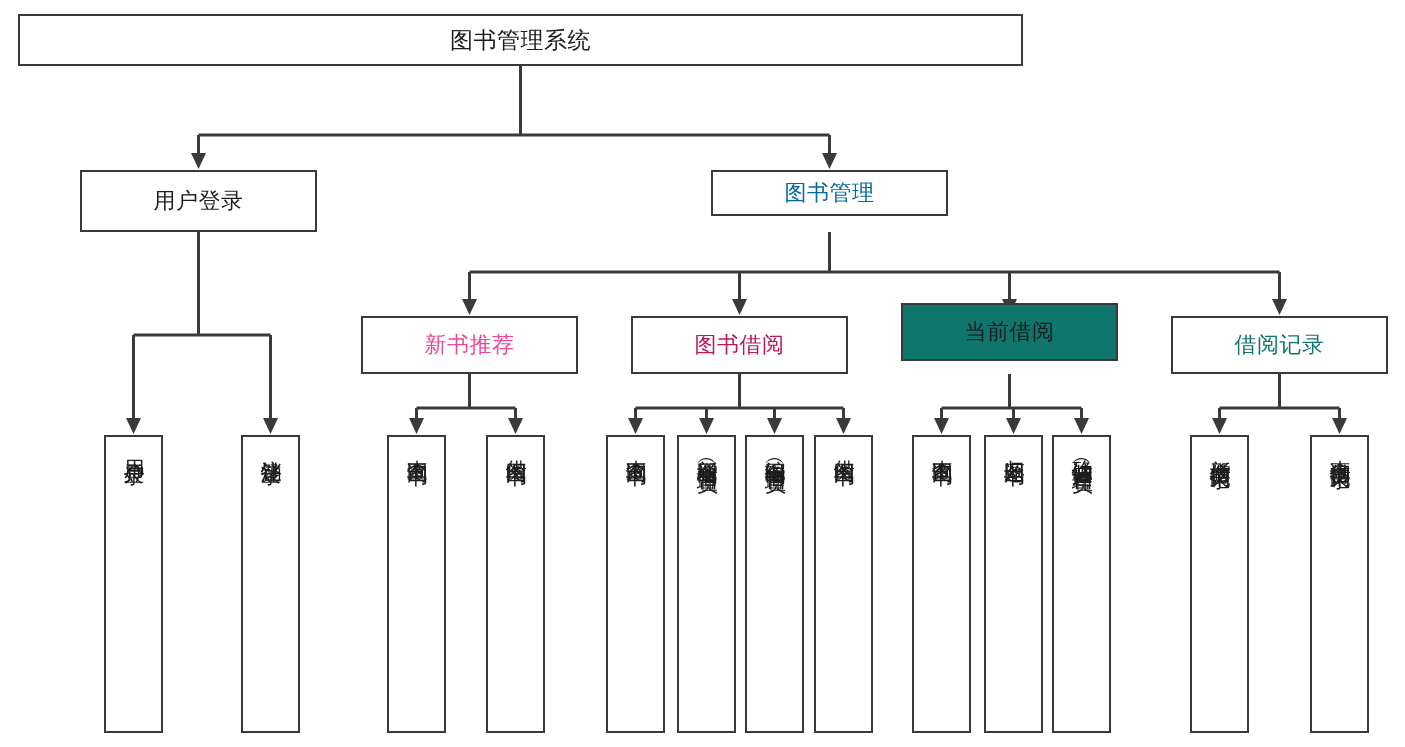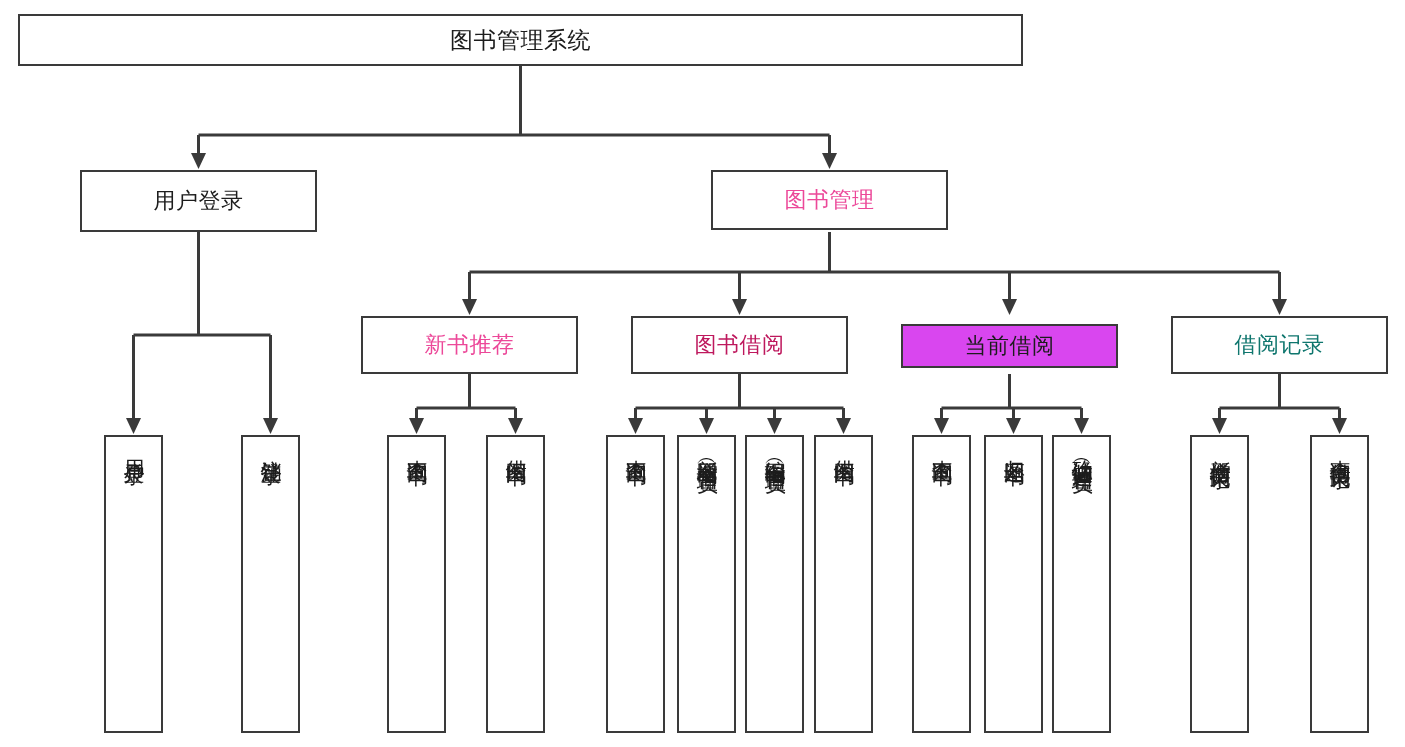--- a/index.html
+++ b/index.html
@@ -99,30 +99,30 @@
       <polygon points="1212,418 1227,418 1219.5,434" fill="#3a3a3a"></polygon>
       <polygon points="1332,418 1347,418 1339.5,434" fill="#3a3a3a"></polygon>
     </svg>
   <div id="nodes">
       <div class="node root" style="left: 18px; top: 14px; width: 1005px; height: 52px; border-color: rgb(58, 58, 58); background: rgb(255, 255, 255); color: rgb(28, 28, 28);">
         <span class="label">图书管理系统</span>
       </div>
       <div class="node level2" style="left: 80px; top: 170px; width: 237px; height: 62px; border-color: rgb(58, 58, 58); background: rgb(255, 255, 255); color: rgb(28, 28, 28);">
         <span class="label">用户登录</span>
       </div>
-      <div class="node level2" style="left: 711px; top: 170px; width: 237px; height: 60px; border-color: rgb(58, 58, 58); background: rgb(255, 255, 255); color: #ec4899;">
+      <div class="node level2" style="left: 711px; top: 170px; width: 237px; height: 46px; border-color: rgb(58, 58, 58); background: rgb(255, 255, 255); color: #0369a1;">
         <span class="label">图书管理</span>
       </div>
       <div class="node level3" style="left: 361px; top: 316px; width: 217px; height: 58px; border-color: rgb(58, 58, 58); background: rgb(255, 255, 255); color: #ec4899;">
         <span class="label">新书推荐</span>
       </div>
       <div class="node level3" style="left: 631px; top: 316px; width: 217px; height: 58px; border-color: rgb(58, 58, 58); background: rgb(255, 255, 255); color: #be185d;">
         <span class="label">图书借阅</span>
       </div>
-      <div class="node level3" style="left: 901px; top: 324px; width: 217px; height: 44px; border-color: rgb(58, 58, 58); background: #d946ef; color: rgb(28, 28, 28);">
+      <div class="node level3" style="left: 901px; top: 303px; width: 217px; height: 58px; border-color: rgb(58, 58, 58); background: #0f766e; color: rgb(28, 28, 28);">
         <span class="label">当前借阅</span>
       </div>
       <div class="node level3" style="left: 1171px; top: 316px; width: 217px; height: 58px; border-color: rgb(58, 58, 58); background: rgb(255, 255, 255); color: #0f766e;">
         <span class="label">借阅记录</span>
       </div>
       <div class="node leaf" style="left: 104px; top: 435px; width: 59px; height: 298px; border-color: rgb(58, 58, 58); background: rgb(255, 255, 255); color: rgb(28, 28, 28);">
         <span class="label">用户登录</span>
       </div>
       <div class="node leaf" style="left: 241px; top: 435px; width: 59px; height: 298px; border-color: rgb(58, 58, 58); background: rgb(255, 255, 255); color: rgb(28, 28, 28);">
         <span class="label">注销登录</span>

